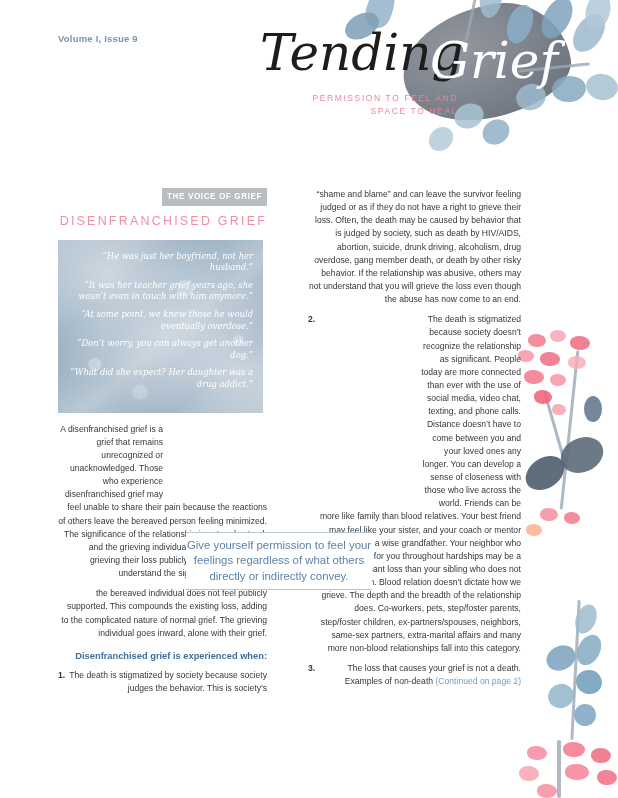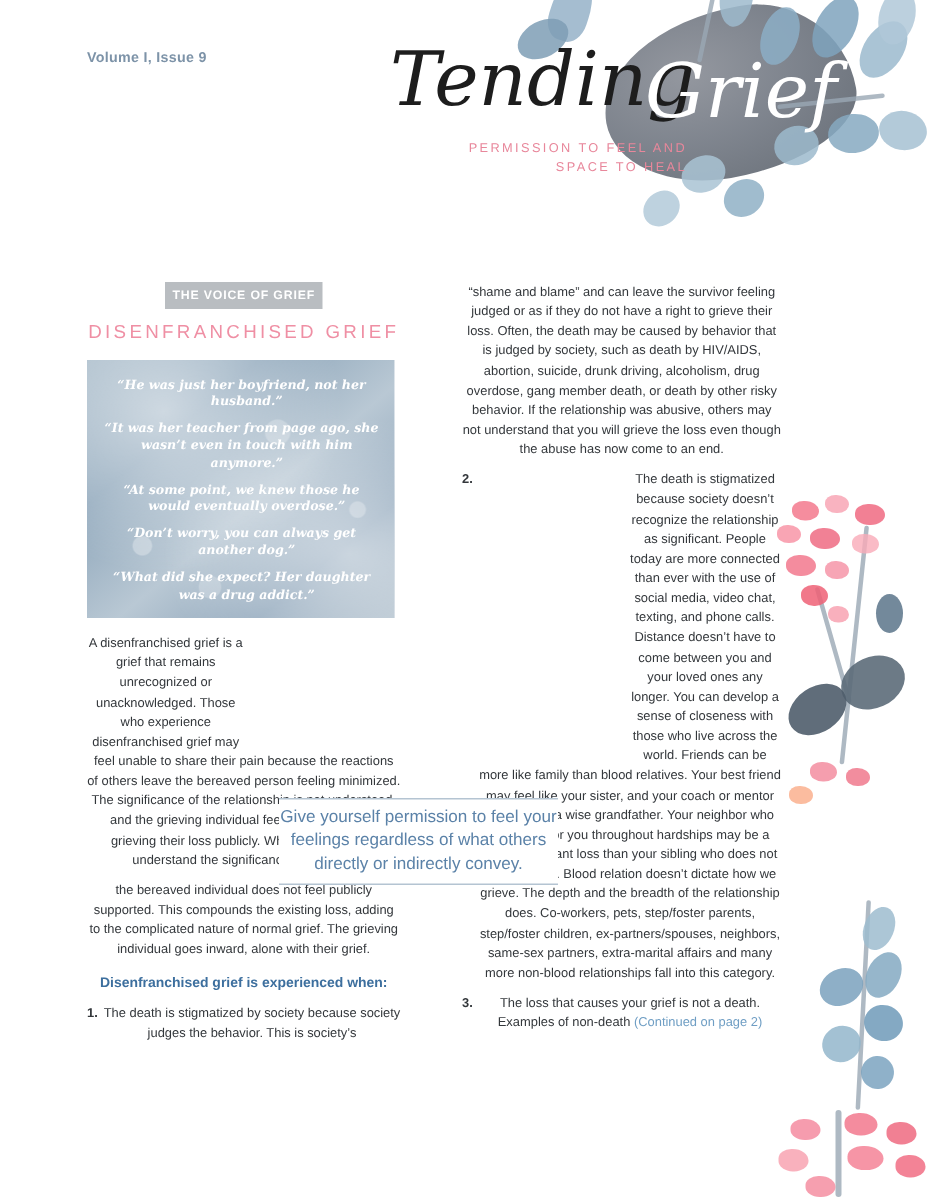--- a/index.html
+++ b/index.html
@@ -90,21 +90,21 @@
     text-transform: uppercase;
   }
   
   .col {
     position: absolute;
     top: 188px;
     width: 209px;
     font-size: 8.6px;
     line-height: 1.53;
     color: #33373b;
-    text-align: center;
+    text-align: right;
   }
   .col-left  { left: 58px; }
   .col-right { left: 308px; width: 213px; }
 
   .kicker {
     background: #b9bdc1;
     color: #ffffff;
     font-size: 8.2px;
     font-weight: bold;
     letter-spacing: .55px;
@@ -142,28 +142,28 @@
       radial-gradient(circle at 88% 58%, rgba(255,255,255,.28) 0 5px, transparent 6px),
       radial-gradient(circle at 40% 88%, rgba(255,255,255,.22) 0 7px, transparent 8px);
     pointer-events: none;
   }
   .quote-line {
     position: relative;
     z-index: 1;
     color: #ffffff;
     font-family: "DejaVu Serif", serif;
     font-style: italic;
-    font-weight: bold;
+    font-weight: normal;
     font-size: 8.4px;
     line-height: 1.38;
     margin: 0 0 6px 0;
     padding-left: 7px;
     text-indent: -7px;
   }
-  .quote-line:last-child { margin-bottom: 0; }
+  .quote-line:last-child { margin-bottom: 12px; }
 
   p.body { margin: 0 0 7px 0; }
   p.body:last-child { margin-bottom: 0; }
 
   .subhead {
     color: #3d6f9e;
     font-weight: bold;
     font-size: 9.3px;
     margin: 9px 0 6px 0;
   }
@@ -288,21 +288,21 @@
     <div class="title-script title-grief">Grief</div>
     <div class="tagline">Permission to Feel and Space to Heal</div>
   </div>
 
   <div class="col col-left">
     <div class="kicker">THE VOICE OF GRIEF</div>
     <h2 class="headline">Disenfranchised Grief</h2>
 
     <div class="quote-card">
       <p class="quote-line">“He was just her boyfriend, not her husband.”</p>
-      <p class="quote-line">“It was her teacher from page ago, she wasn’t even in touch with him anymore.”</p>
+      <p class="quote-line">“It was her teacher grief years ago, she wasn’t even in touch with him anymore.”</p>
       <p class="quote-line">“At some point, we knew those he would eventually overdose.”</p>
       <p class="quote-line">“Don’t worry, you can always get another dog.”</p>
       <p class="quote-line">“What did she expect? Her daughter was  a drug addict.”</p>
     </div>
 
     <p class="body"><span class="wrap-right"></span><span>A disenfranchised grief is a grief that remains unrecognized or unacknowledged. Those who experience disenfranchised grief may feel unable to share their pain because the reactions of others leave the bereaved person feeling minimized. The significance of the relationship is not understood, and the grieving individual feels inhibited about grieving their loss publicly. When others do not understand the significance of the loss,</span></p>
     <p class="body">the bereaved individual does not feel publicly supported. This compounds the existing loss, adding to the complicated nature of normal grief. The grieving individual goes inward, alone with their grief.</p>
 
     <h3 class="subhead">Disenfranchised grief is experienced when:</h3>
     <ul class="olist">

